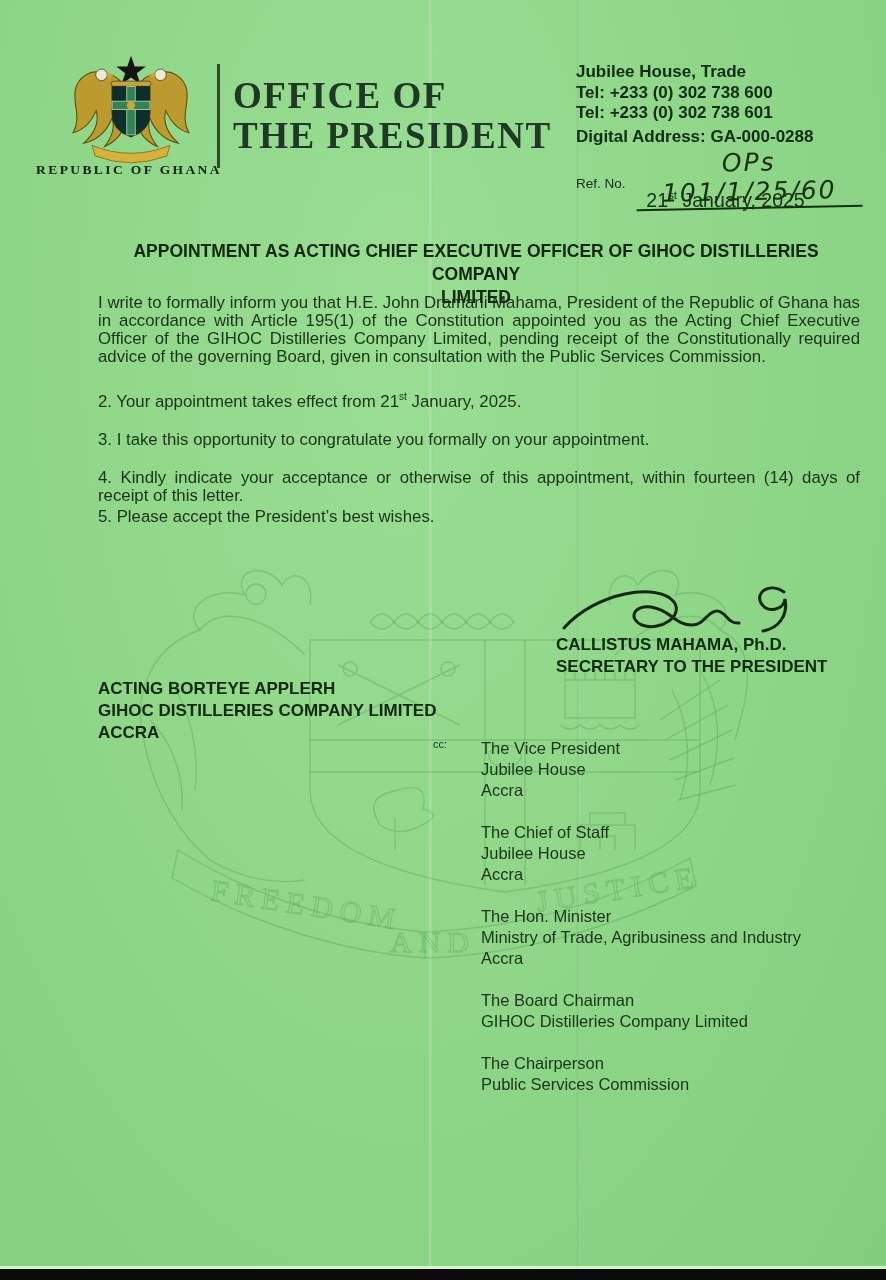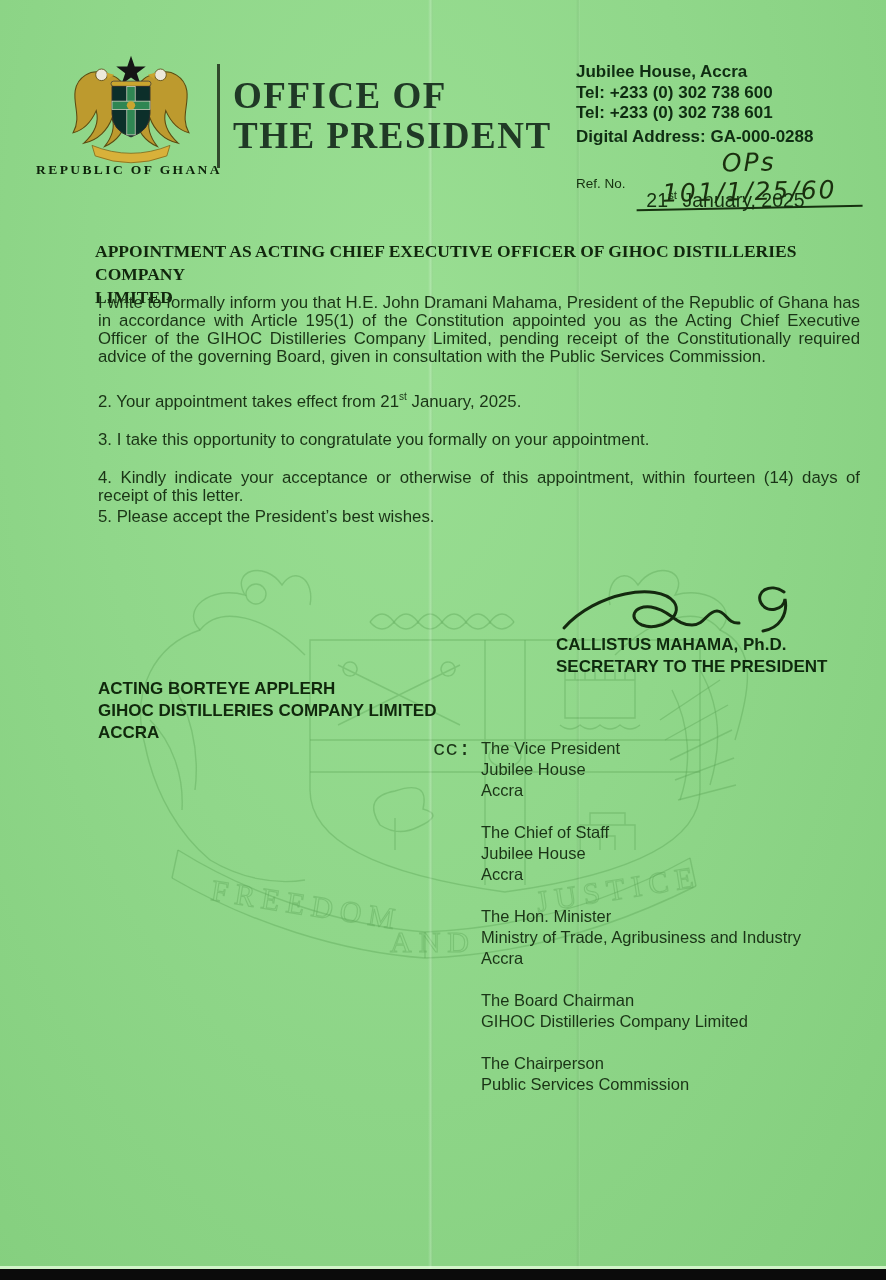--- a/index.html
+++ b/index.html
@@ -40,42 +40,42 @@
     font-size:25px;letter-spacing:2px;color:#1a2f0e;
     transform:rotate(-1.2deg);
   }
   .date-row{
     position:absolute;left:618px;top:188px;width:215px;text-align:center;
     font-size:19.5px;color:#15300f;
   }
   sup{font-size:0.6em;}
   
   .subject{
-    position:absolute;left:95px;top:240px;width:762px;text-align:left;
-    font-weight:bold;font-size:17.5px;line-height:23px;color:#11270d;font-family:Liberation Serif, serif;
+    position:absolute;left:95px;top:240px;width:762px;text-align:center;
+    font-weight:bold;font-size:17.5px;line-height:23px;color:#11270d;
   }
   
   .body-text{
     position:absolute;left:98px;top:294px;width:762px;
     font-size:16.8px;line-height:18px;text-align:justify;color:#1a3416;
   }
   .body-text p{margin:0 0 20px 0;}
   .body-text p.p1{margin-bottom:22px;}
   .body-text p.p4{margin-bottom:3px;}
   
   .sig-block{position:absolute;left:556px;top:578px;width:280px;}
   .sig-scribble{display:block;}
   .sig-name,.sig-title{font-weight:bold;font-size:17px;line-height:21.5px;color:#0f2a0e;}
   
   .addressee{
     position:absolute;left:98px;top:678px;
     font-weight:bold;font-size:17px;line-height:22px;color:#10280c;
   }
   
-  .cc-label{position:absolute;left:433px;top:738px;font-size:21px;color:#1a3416;font-family:Liberation Mono, monospace;}
+  .cc-label{position:absolute;left:433px;top:738px;font-size:11px;color:#1a3416;}
   .cc-list{position:absolute;left:481px;top:738px;font-size:16.5px;line-height:21px;color:#1a3416;}
   .cc-entry{margin-bottom:21px;}
   
   .watermark{position:absolute;left:60px;top:380px;pointer-events:none;}
   
   .crease{position:absolute;top:0;height:100%;pointer-events:none;}
   .crease.c1{left:428px;width:5px;background:linear-gradient(to right, rgba(255,255,255,0), rgba(255,255,255,.20), rgba(0,0,0,.03));}
   .crease.c2{left:576px;width:4px;background:linear-gradient(to right, rgba(0,0,0,0), rgba(0,0,0,.05), rgba(255,255,255,.10));}
   .bottom-light{position:absolute;left:0;right:0;bottom:11px;height:3px;background:rgba(235,255,225,.75);}
   .bottom-strip{position:absolute;left:0;right:0;bottom:0;height:11px;background:#0b0b0b;}
@@ -154,21 +154,21 @@
   <div class="crest-caption">REPUBLIC OF GHANA</div>
 
   <div class="header-divider"></div>
 
   <div class="office-title">
     <div>OFFICE OF</div>
     <div>THE PRESIDENT</div>
   </div>
 
   <div class="contact">
-    <div>Jubilee House, Accra</div>
+    <div>Jubilee House, Trade</div>
     <div>Tel: +233 (0) 302 738 600</div>
     <div>Tel: +233 (0) 302 738 601</div>
     <div class="digital">Digital Address: GA-000-0288</div>
   </div>
 
   <div class="ref-row">
     <span class="ref-label">Ref. No.</span>
     <span class="ref-value">OPs 101/1/25/60</span>
   </div>
 

